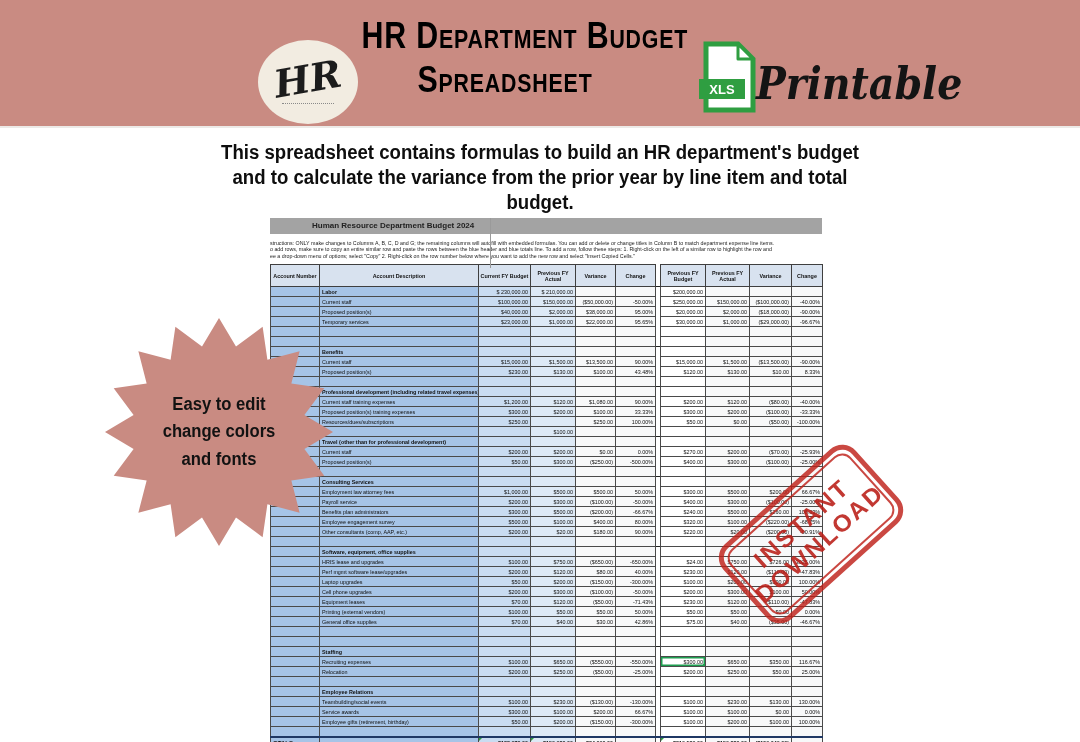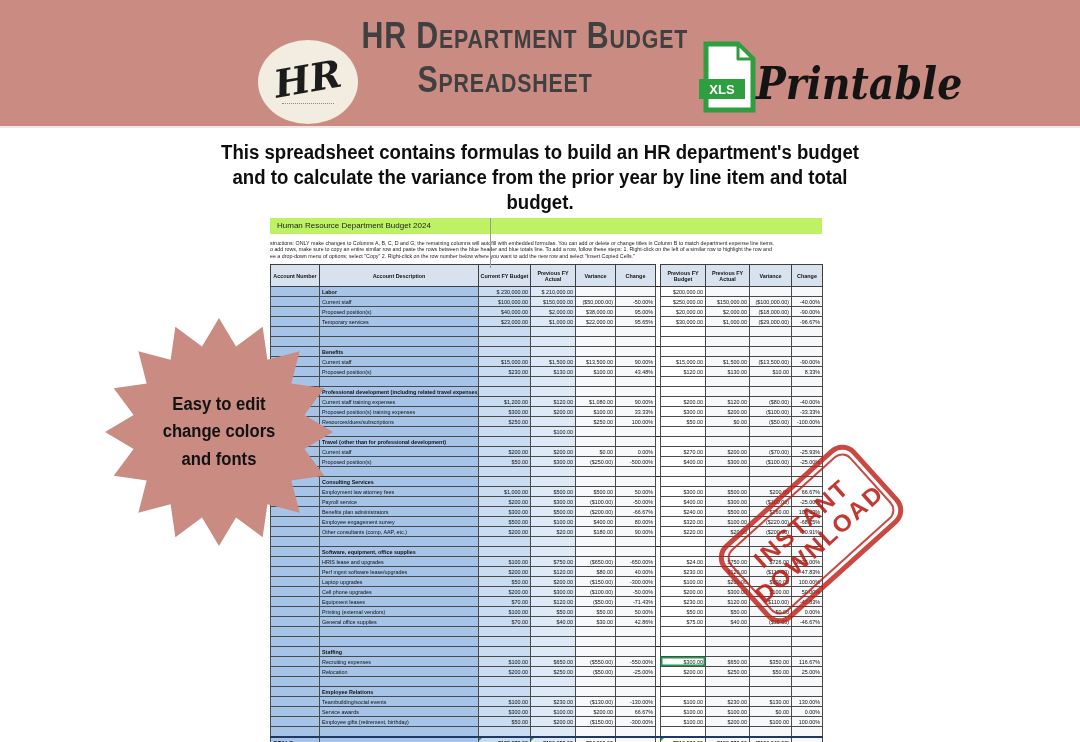--- a/index.html
+++ b/index.html
@@ -9,35 +9,35 @@
   }
   
   .banner{position:absolute;left:0;top:0;width:1080px;height:126px;
     background:#c98b82;border-bottom:2px solid #eceae7;}
   .logo-circle{position:absolute;left:258px;top:40px;width:100px;height:84px;
     border-radius:50%;background:#f2ece1;display:flex;flex-direction:column;
     align-items:center;justify-content:center;}
   .logo-hr{font-family:"DejaVu Serif",serif;font-style:italic;font-weight:bold;
     font-size:38px;color:#1c1c1c;transform:rotate(-10deg);line-height:1;}
   .logo-caption{width:52px;height:3px;border-bottom:1px dotted #8a8a8a;margin-top:2px;}
-  .title-wrap{position:absolute;left:330px;top:14px;width:350px;text-align:center;color:#404040;}
+  .title-wrap{position:absolute;left:330px;top:14px;width:350px;text-align:center;color:#000000;}
   .title-line{font-weight:bold;font-variant:small-caps;font-size:37px;line-height:1.18;
     transform:scaleX(.82);transform-origin:center;letter-spacing:1px;white-space:nowrap;}
   .xls-icon{position:absolute;left:698px;top:41px;width:60px;height:56px;}
   .printable{position:absolute;left:756px;top:58px;width:160px;
     font-family:"DejaVu Serif",serif;font-style:italic;font-weight:bold;
     font-size:44px;color:#141414;transform:scaleX(.9);transform-origin:left center;white-space:nowrap;}
   
   .description{position:absolute;left:0;top:140px;width:1080px;text-align:center;
     font-weight:bold;font-size:20px;line-height:1.25;color:#0e0e0e;
     transform:scaleX(.93);transform-origin:center;}
   
   .sheet{position:absolute;left:270px;top:218px;width:552px;background:#fff;}
-  .sheet-title{height:16px;background:#bef264;font-size:8px;font-weight:normal;color:#222;
-    padding-left:7px;line-height:16px;}
+  .sheet-title{height:16px;background:#a3a3a3;font-size:8px;font-weight:bold;color:#222;
+    padding-left:42px;line-height:16px;}
   .sheet-instructions{margin-top:6px;font-size:5.3px;line-height:6.4px;color:#222;white-space:nowrap;}
   .pagebreak{position:absolute;left:220px;top:0;width:1px;height:50px;background:#9a9a9a;}
   table.grid{border-collapse:collapse;table-layout:fixed;width:552px;margin-top:5px;}
   .grid th{background:#d8e2ef;font-size:5.4px;font-weight:bold;color:#111;
     border:1px solid #3f3f3f;padding:0 1px;height:21px;line-height:1.15;vertical-align:middle;}
   .grid td{font-size:5.4px;color:#111;border:1px solid #4a4a4a;height:9px;
     padding:0 2px;overflow:hidden;white-space:nowrap;vertical-align:middle;}
   col.c-a,col.c-b{background:#a6c4e7;}
   col.c-c{background:#c9dcf1;}
   col.c-d{background:#dde9f6;}

